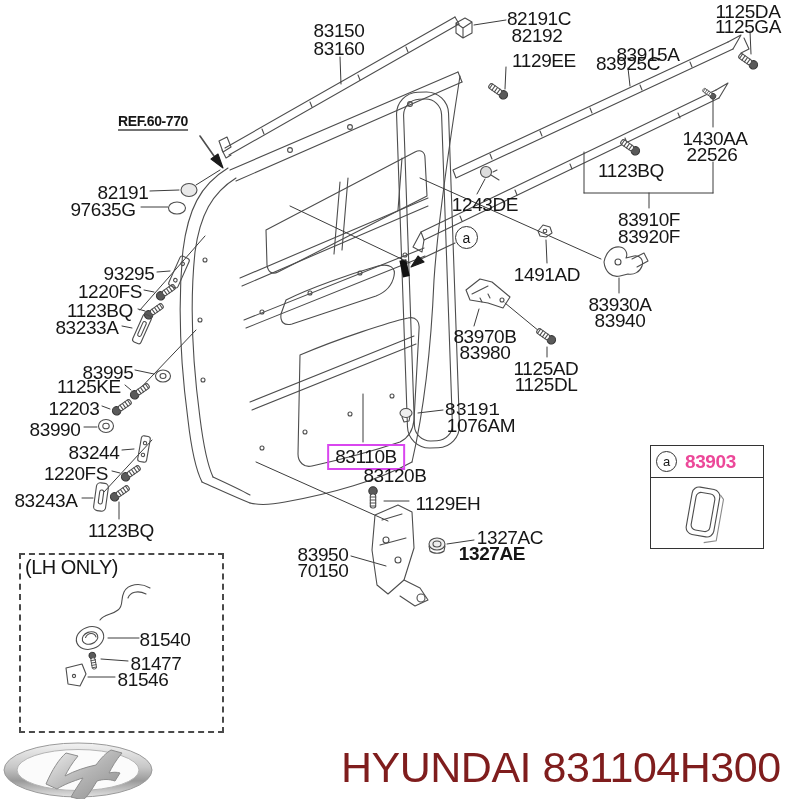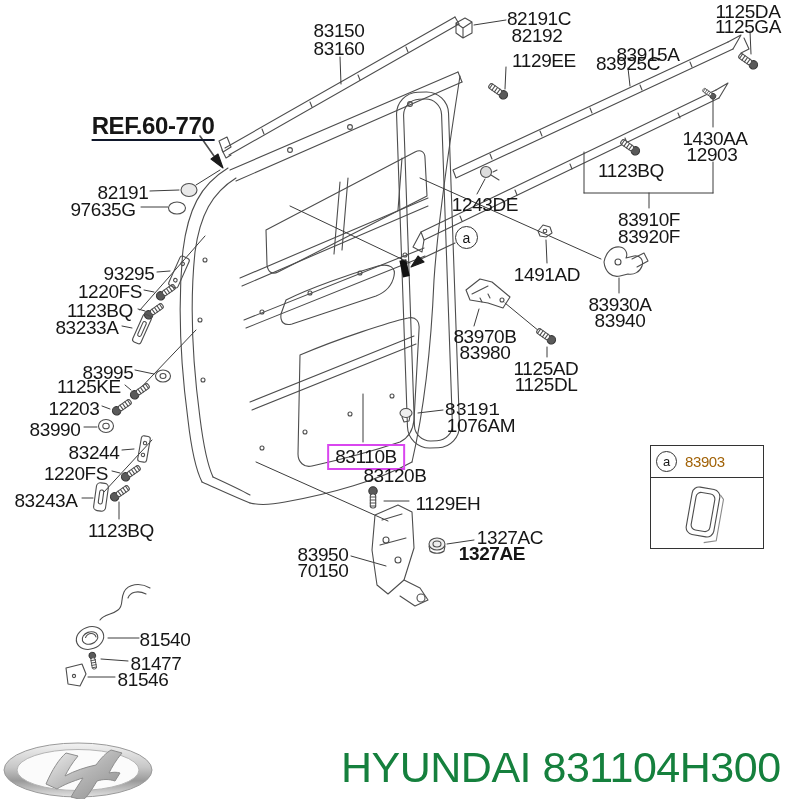--- a/index.html
+++ b/index.html
@@ -1,36 +1,36 @@
 <!DOCTYPE html>
 <html><head>
 <meta charset="utf-8">
 <style>
   html,body{margin:0;padding:0;background:#fff;}
   .stage{position:relative;width:800px;height:800px;background:#fff;overflow:hidden;
          font-family:"Liberation Sans",sans-serif;}
   .art{position:absolute;left:0;top:0;}
   .plabel{position:absolute;transform:translateX(-50%);white-space:nowrap;
           font-size:19px;letter-spacing:-0.4px;color:#161616;line-height:1.0;}
-  .plabel.ref{font-weight:bold;font-size:24px;border-bottom:2px solid #0f172a;padding-bottom:1px;}
+  .plabel.ref{font-weight:bold;font-size:14px;border-bottom:2px solid #737373;padding-bottom:1px;}
   .plabel.boxed{border:2px solid #d946ef;padding:1px 6px 2px 6px;}
   .acircle{position:absolute;width:21px;height:21px;border:1.6px solid #333;border-radius:50%;
            color:#161616;font-size:14px;display:flex;align-items:center;justify-content:center;
            background:#fff;}
   .inset{position:absolute;left:650px;top:445px;width:112px;height:102px;border:1.3px solid #333;
          background:#fff;}
   .inset-head{height:31px;border-bottom:1.3px solid #333;display:flex;align-items:center;gap:8px;
               padding-left:5px;}
   .inset-head .acircle{position:static;width:19px;height:19px;font-size:13px;}
-  .inset-part{font-size:15px;letter-spacing:-0.4px;color:#a16207;}
+  .inset-part{font-size:19px;letter-spacing:-0.4px;color:#ec4899;font-weight:bold;}
   .lhbox{position:absolute;left:19px;top:553px;width:201px;height:176px;
          border:2px dashed #4a4a4a;}
   .lhtitle{position:absolute;left:4px;top:1px;font-size:20px;letter-spacing:-0.5px;color:#161616;}
   .footer-text{position:absolute;left:341px;top:743px;font-size:43px;letter-spacing:-0.5px;
-               color:#15803d;white-space:nowrap;}
+               color:#7f1d1d;white-space:nowrap;}
 </style>
 </head>
 <body>
 
 <div class="stage">
 
   <svg class="art" width="800" height="745" viewBox="0 0 800 745" fill="none" stroke="#4d4d4d" stroke-width="1.1" stroke-linecap="round" stroke-linejoin="round">
     <defs>
       <g id="scr">
         <circle cx="2" cy="0" r="4.2" fill="#5a5a5a" stroke="#333"></circle>
@@ -249,34 +249,37 @@
     </div>
     <svg width="110" height="68" viewBox="0 0 110 68" fill="none" stroke="#4d4d4d" stroke-width="1.1">
       <g transform="translate(52,34) rotate(10)">
         <rect x="-14" y="-24" width="28" height="48" rx="7"></rect>
         <rect x="-9.5" y="-19" width="19" height="38" rx="5"></rect>
         <path d="M14,-20 L18,-16 L18,26 L6,30" stroke="#8a8a8a"></path>
       </g>
     </svg>
   </div>
 
+  <div class="lhbox">
+    <div class="lhtitle">(LH ONLY)</div>
+  </div>
 
   <div id="labels">
       <div class="plabel ref" style="left: 153px; top: 114px;">REF.60-770</div>
       <div class="plabel" style="left: 339px; top: 21px;">83150</div>
       <div class="plabel" style="left: 339px; top: 39px;">83160</div>
       <div class="plabel" style="left: 539px; top: 9px;">82191C</div>
       <div class="plabel" style="left: 537px; top: 26px;">82192</div>
       <div class="plabel" style="left: 507px; top: 51px; margin-left: 37px;">1129EE</div>
       <div class="plabel" style="left: 648px; top: 37px; margin-top: 8px;">83915A</div>
       <div class="plabel" style="left: 628px; top: 54px;">83925C</div>
       <div class="plabel" style="left: 748px; top: 2px;">1125DA</div>
       <div class="plabel" style="left: 748px; top: 17px;">1125GA</div>
       <div class="plabel" style="left: 715px; top: 129px;">1430AA</div>
-      <div class="plabel" style="left: 712px; top: 145px;">12903</div>
+      <div class="plabel" style="left: 712px; top: 145px;">22526</div>
       <div class="plabel" style="left: 631px; top: 161px;">1123BQ</div>
       <div class="plabel" style="left: 649px; top: 210px;">83910F</div>
       <div class="plabel" style="left: 649px; top: 227px;">83920F</div>
       <div class="plabel" style="left: 485px; top: 195px;">1243DE</div>
       <div class="plabel" style="left: 547px; top: 265px;">1491AD</div>
       <div class="plabel" style="left: 620px; top: 295px;">83930A</div>
       <div class="plabel" style="left: 620px; top: 311px;">83940</div>
       <div class="plabel" style="left: 485px; top: 327px;">83970B</div>
       <div class="plabel" style="left: 485px; top: 343px;">83980</div>
       <div class="plabel" style="left: 546px; top: 359px;">1125AD</div>

